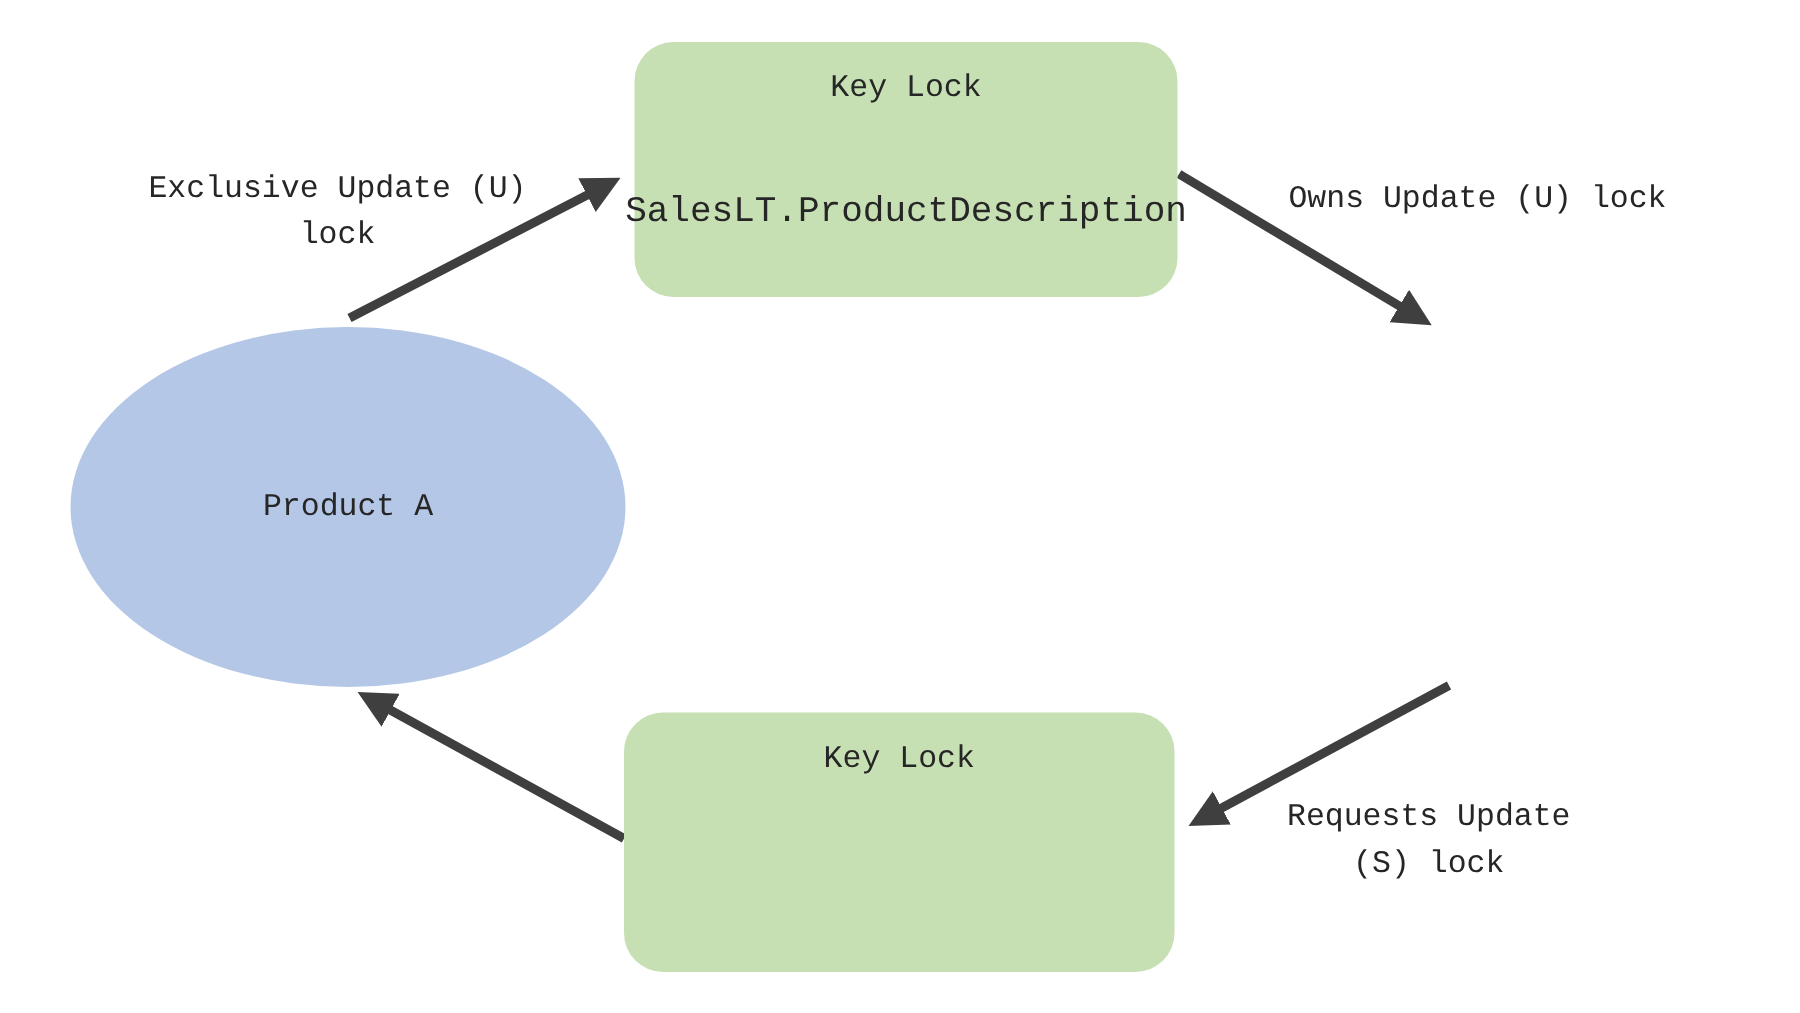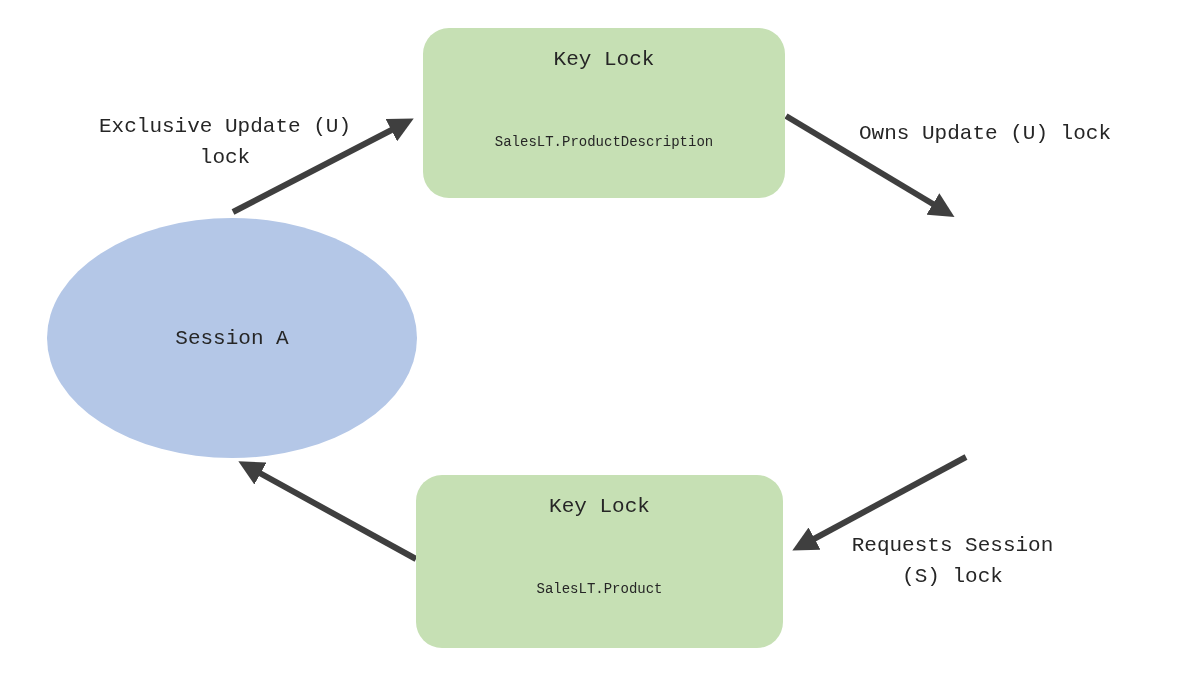--- a/index.html
+++ b/index.html
@@ -41,21 +41,21 @@
     align-items: center;
     text-align: center;
   }
   .lock-box .box-title {
     margin-top: 19px;
     font-size: 21px;
     line-height: 26px;
   }
   .lock-box .box-subtitle {
     margin-top: 56px;
-    font-size: 14px;
+    font-size: 24px;
     line-height: 26px;
   }
   .lock-box-top    { left: 423px; top: 28px;  width: 362px; height: 170px; }
   .lock-box-bottom { left: 416px; top: 475px; width: 367px; height: 173px; }
 
   .session-ellipse {
     position: absolute;
     background: var(--node-blue);
     border-radius: 50%;
     display: flex;
@@ -95,30 +95,29 @@
     <line class="edge-line" x1="416" y1="559" x2="245" y2="465" marker-end="url(#arrow)"></line>
   </svg>
 
   <div class="lock-box lock-box-top">
     <div class="box-title">Key Lock</div>
     <div class="box-subtitle">SalesLT.ProductDescription</div>
   </div>
 
   <div class="lock-box lock-box-bottom">
     <div class="box-title">Key Lock</div>
-    <div class="box-subtitle">SalesLT.Product</div>
   </div>
 
   <div class="session-ellipse session-a">
-    <span>Session A</span>
+    <span>Product A</span>
   </div>
 
 
   <div class="edge-label label-requests-update">Exclusive Update (U)
 lock</div>
 
   <div class="edge-label label-owns-update">Owns Update (U) lock</div>
 
-  <div class="edge-label label-requests-shared">Requests Session
+  <div class="edge-label label-requests-shared">Requests Update
 (S) lock</div>
 
 
 </div>
 
 </body></html>

